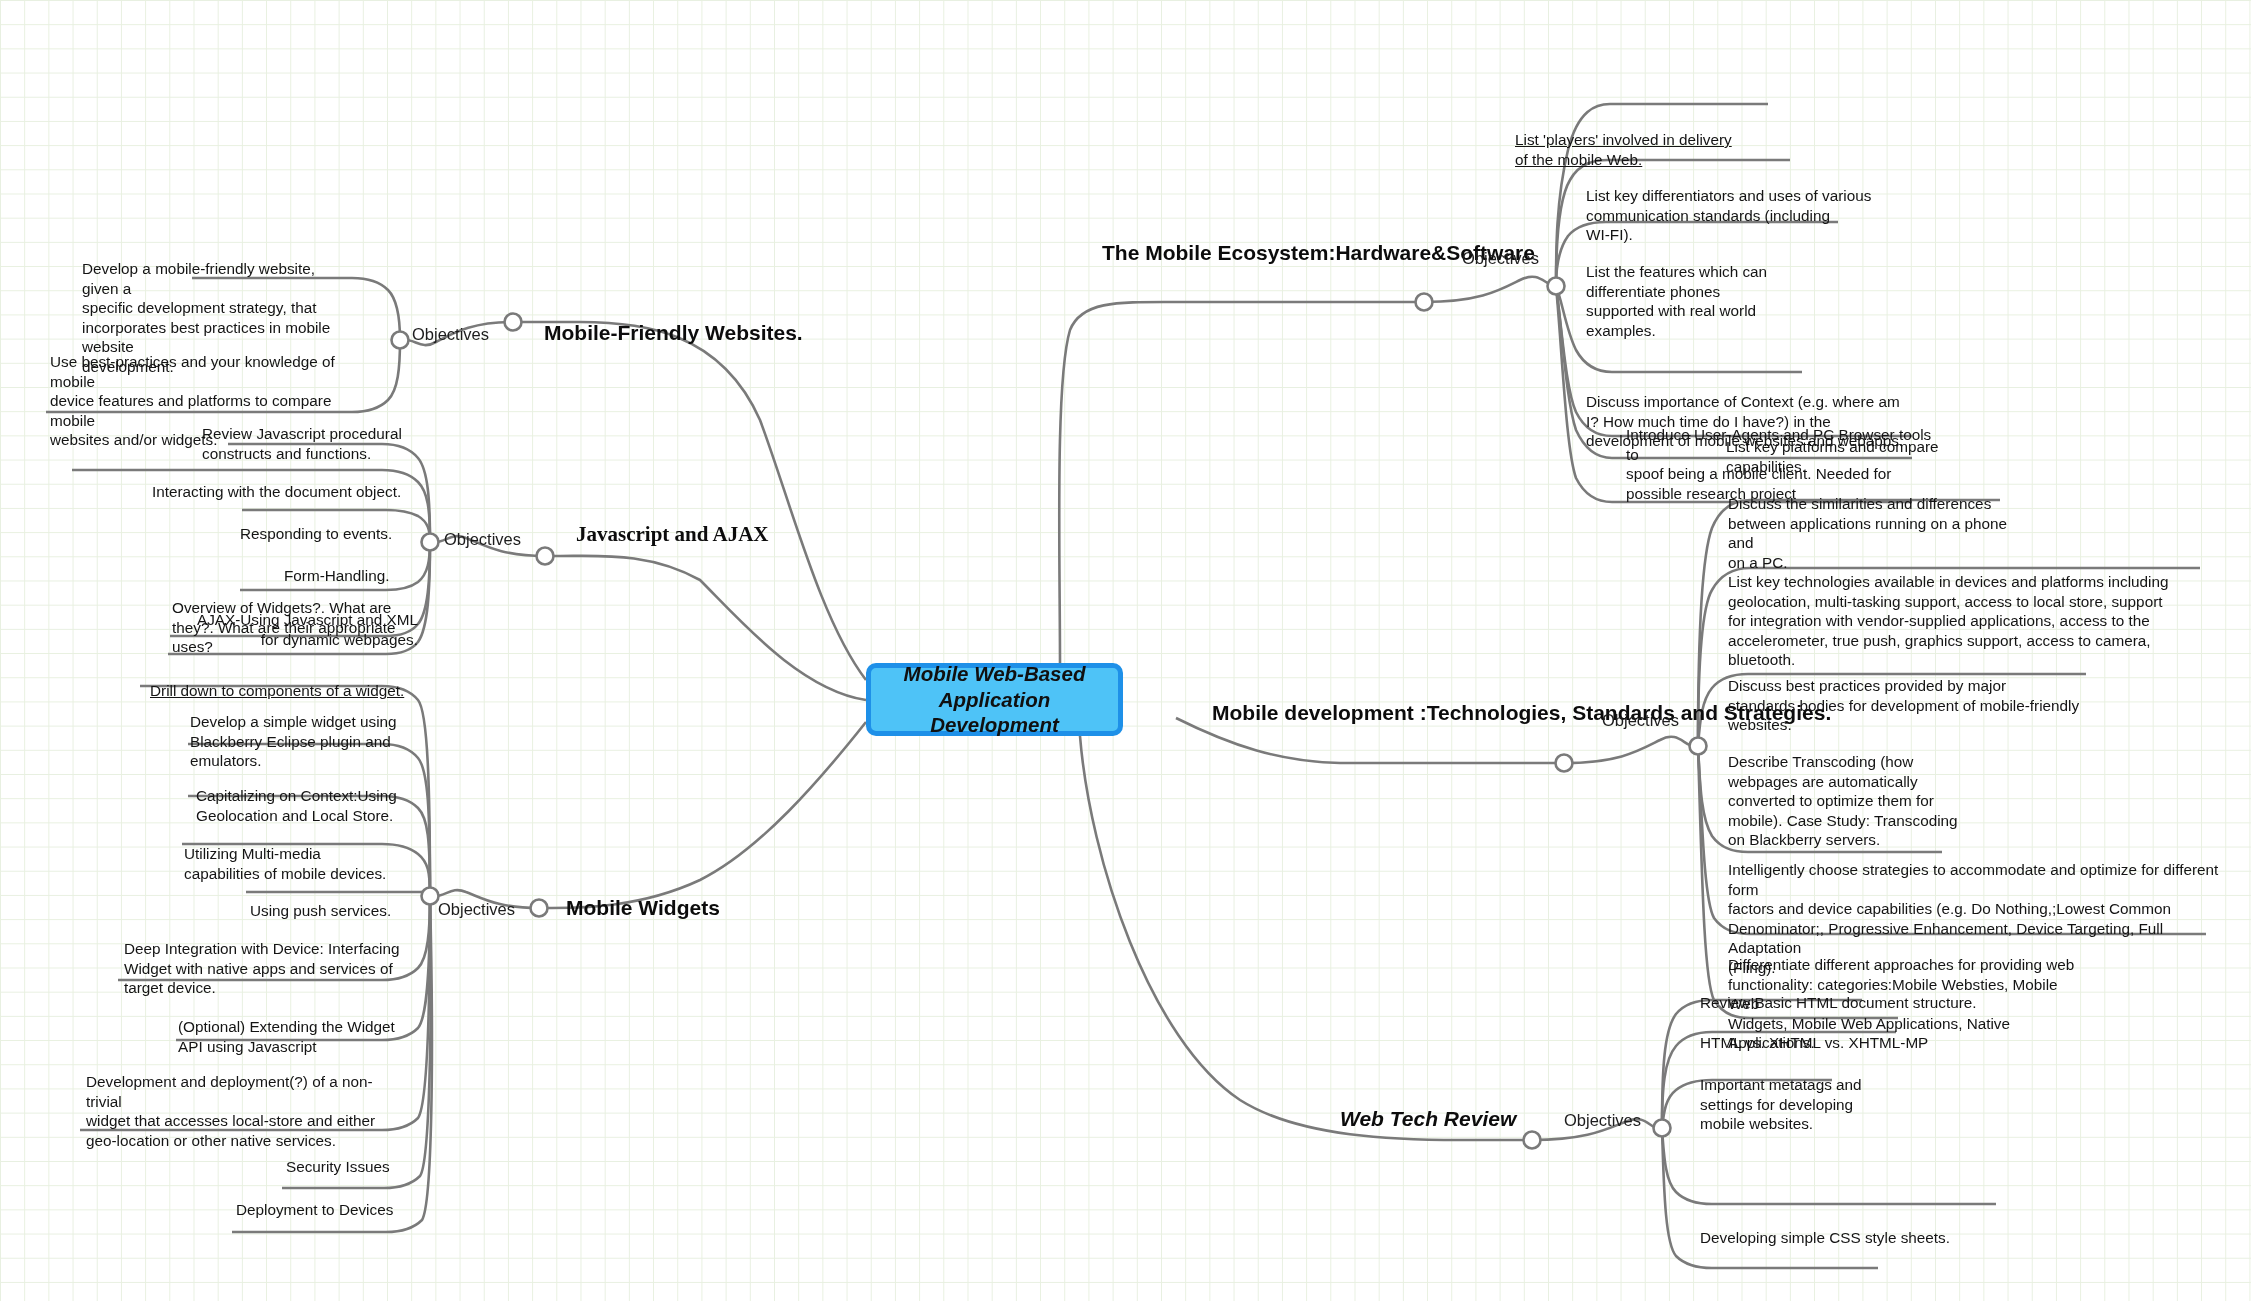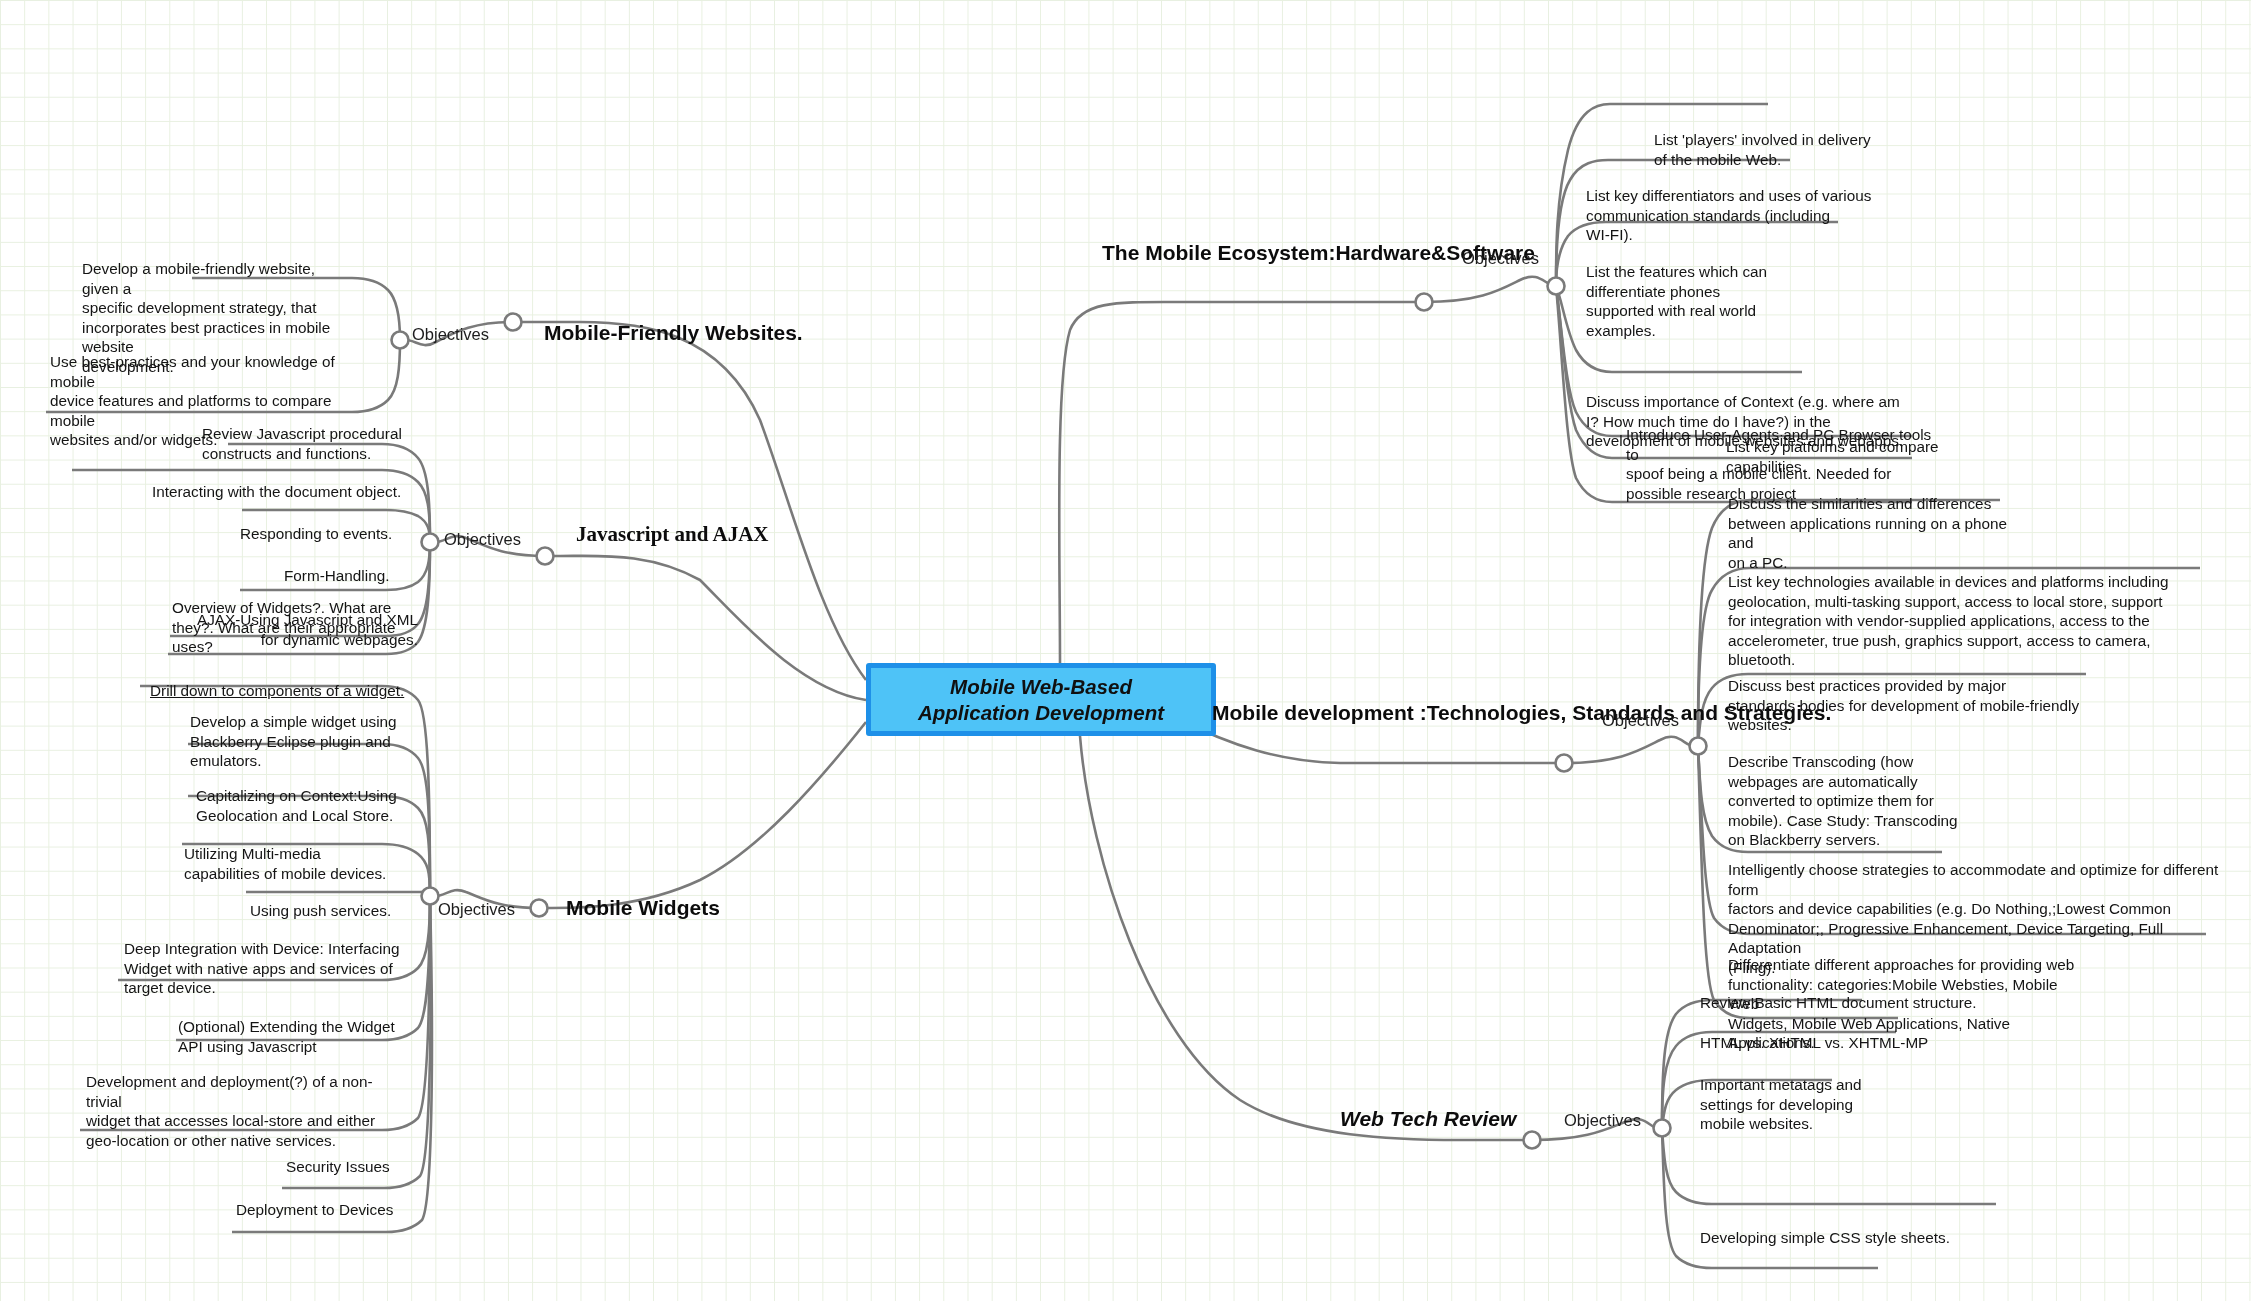--- a/index.html
+++ b/index.html
@@ -40,26 +40,26 @@
     position: absolute;
     color: #1a1a1a;
     line-height: 1.28;
     white-space: pre-line;
   }
   
   .root {
     position: absolute;
     left: 866px;
     top: 663px;
-    width: 350px;
+    width: 257px;
     height: 73px;
     box-sizing: border-box;
     background: #4ec3f7;
     border: 5px solid #1e90e8;
-    border-radius: 3px;
+    border-radius: 10px;
     display: flex;
     align-items: center;
     justify-content: center;
     text-align: center;
     font-weight: bold;
     font-style: italic;
     font-size: 20.5px;
     color: #101010;
     line-height: 1.25;
     padding: 0 26px;
@@ -165,21 +165,21 @@
     <circle cx="430" cy="542" r="8.5"></circle>
     <circle cx="539" cy="908" r="8.5"></circle>
     <circle cx="430" cy="896" r="8.5"></circle>
   </svg>
 
   <div class="root">Mobile Web-Based Application Development</div>
 
   <div class="node branch-label" style="left:1102px; top:240px; width:300px;">The Mobile Ecosystem:Hardware&amp;Software</div>
   <div class="node objectives" style="left:1462px; top:248px;">Objectives</div>
 
-  <div class="node leaf" style="left:1654px; top:130px; width:280px;">List 'players' involved in delivery
+  <div class="node leaf" style="left:1515px; top:130px; width:280px;text-decoration:underline;">List 'players' involved in delivery
 of the mobile Web.</div>
   <div class="node leaf" style="left:1586px; top:186px; width:300px;">List key differentiators and uses of various
 communication standards (including
 WI-FI).</div>
   <div class="node leaf" style="left:1586px; top:262px; width:240px;">List the features which can
 differentiate phones
 supported  with real world
 examples.</div>
   <div class="node leaf" style="left:1586px; top:392px; width:320px;">Discuss importance of Context (e.g. where am
 I? How much time do I have?) in the

